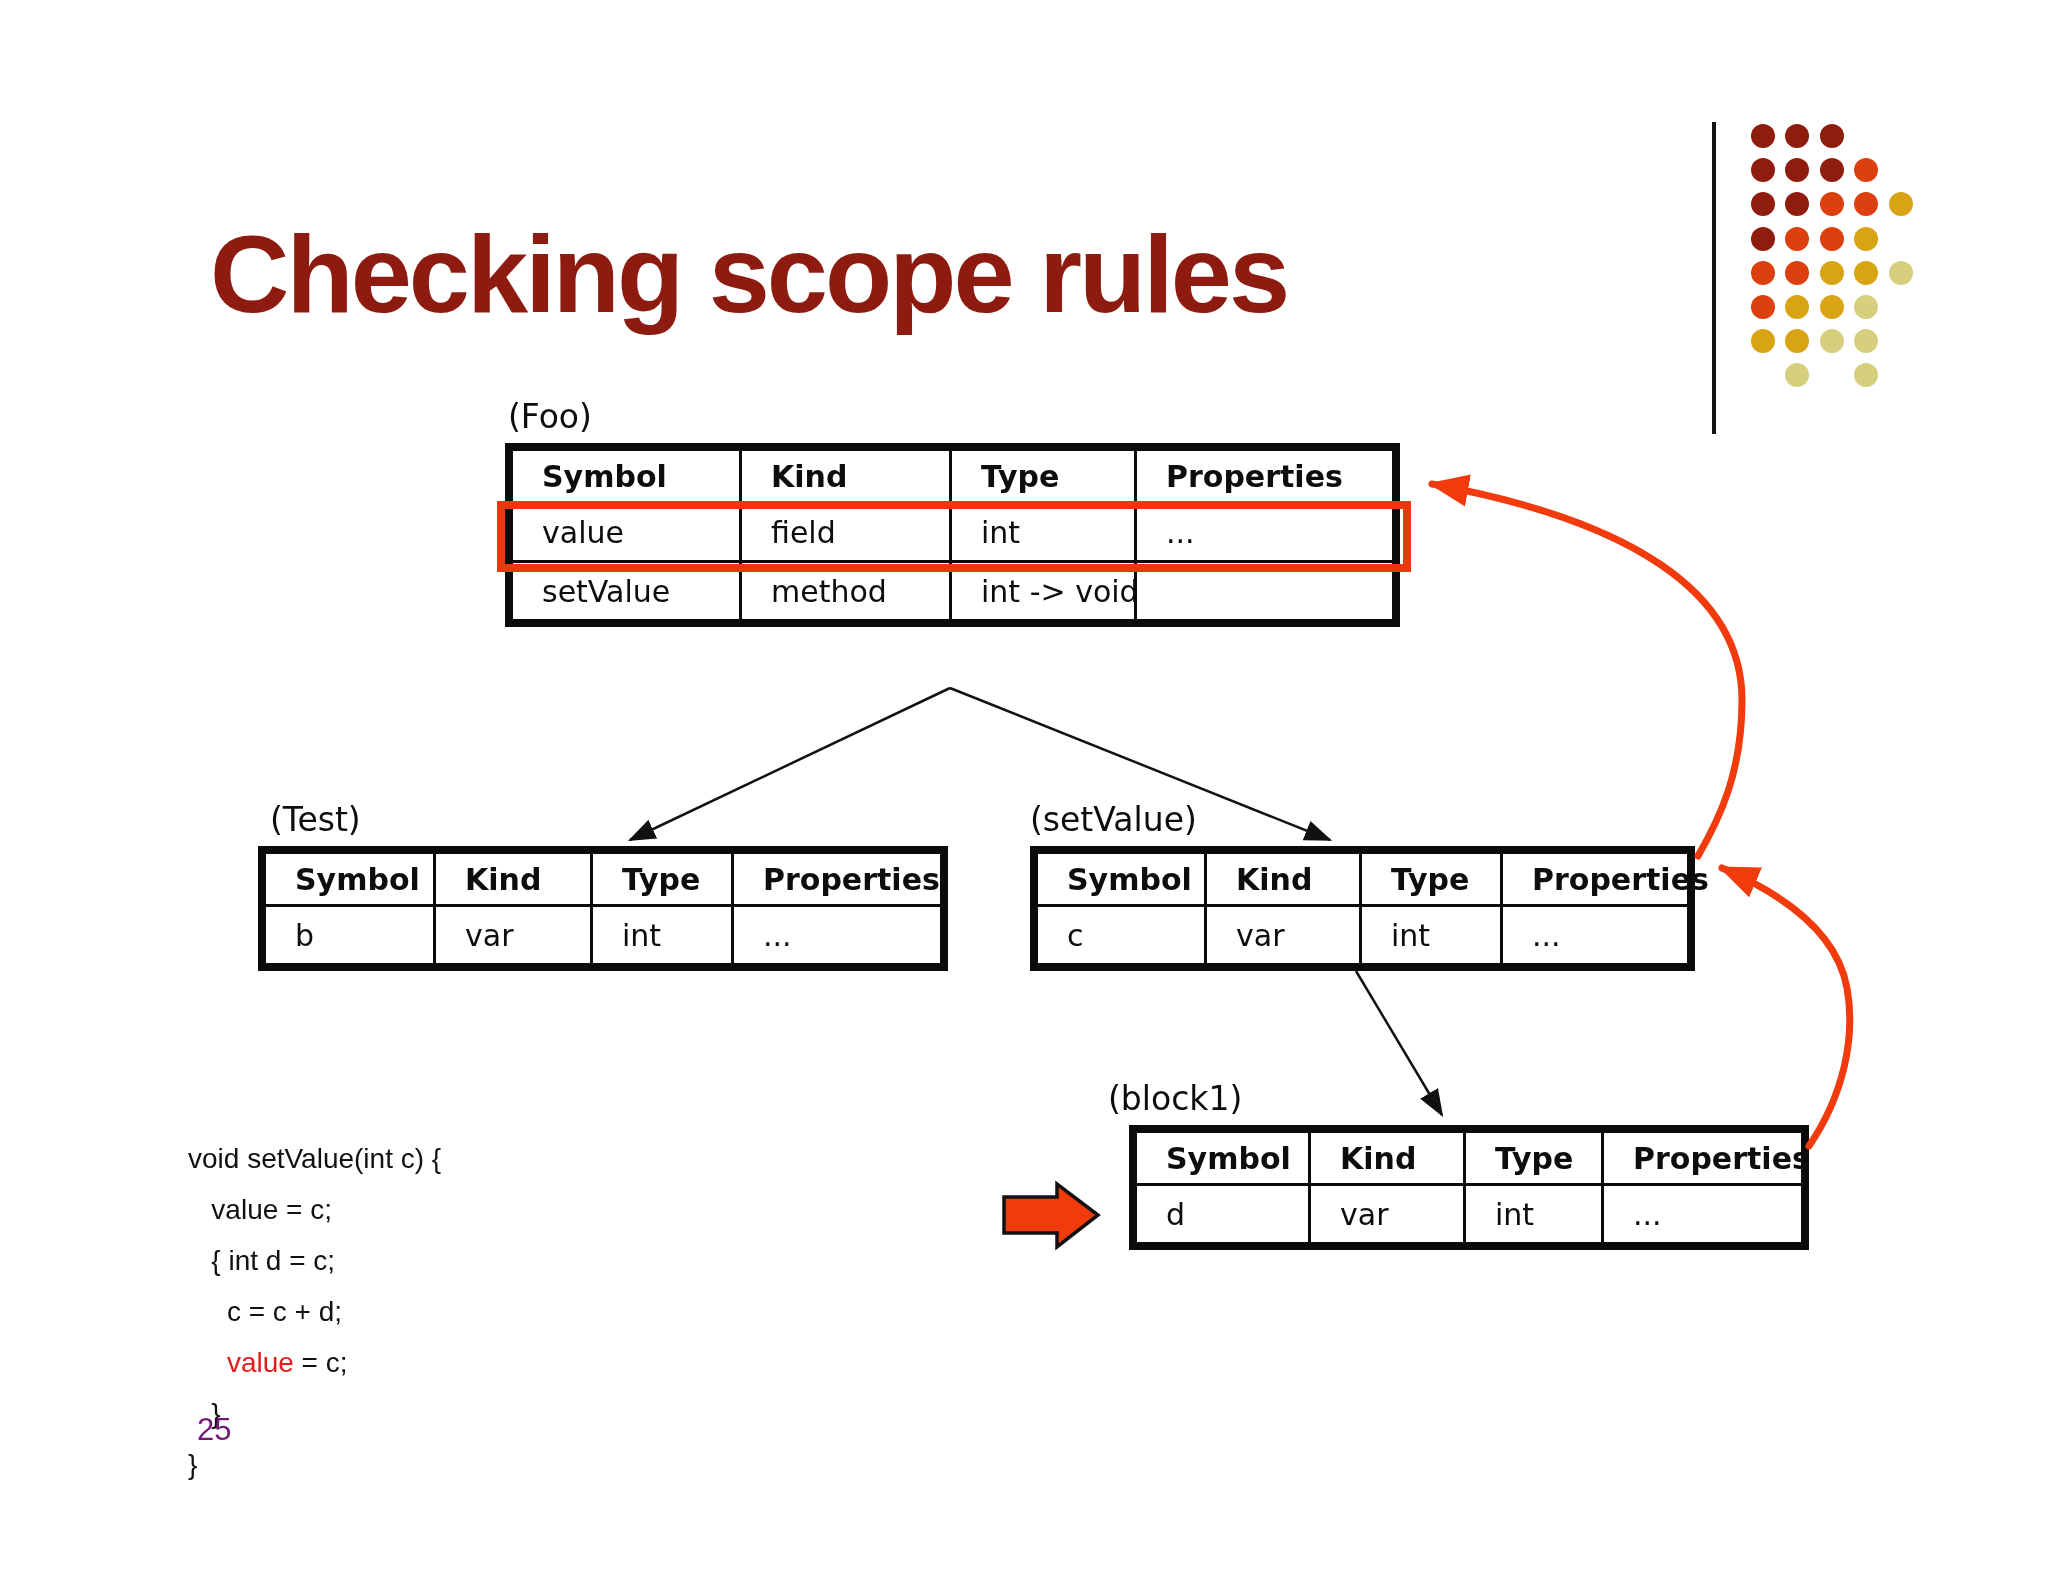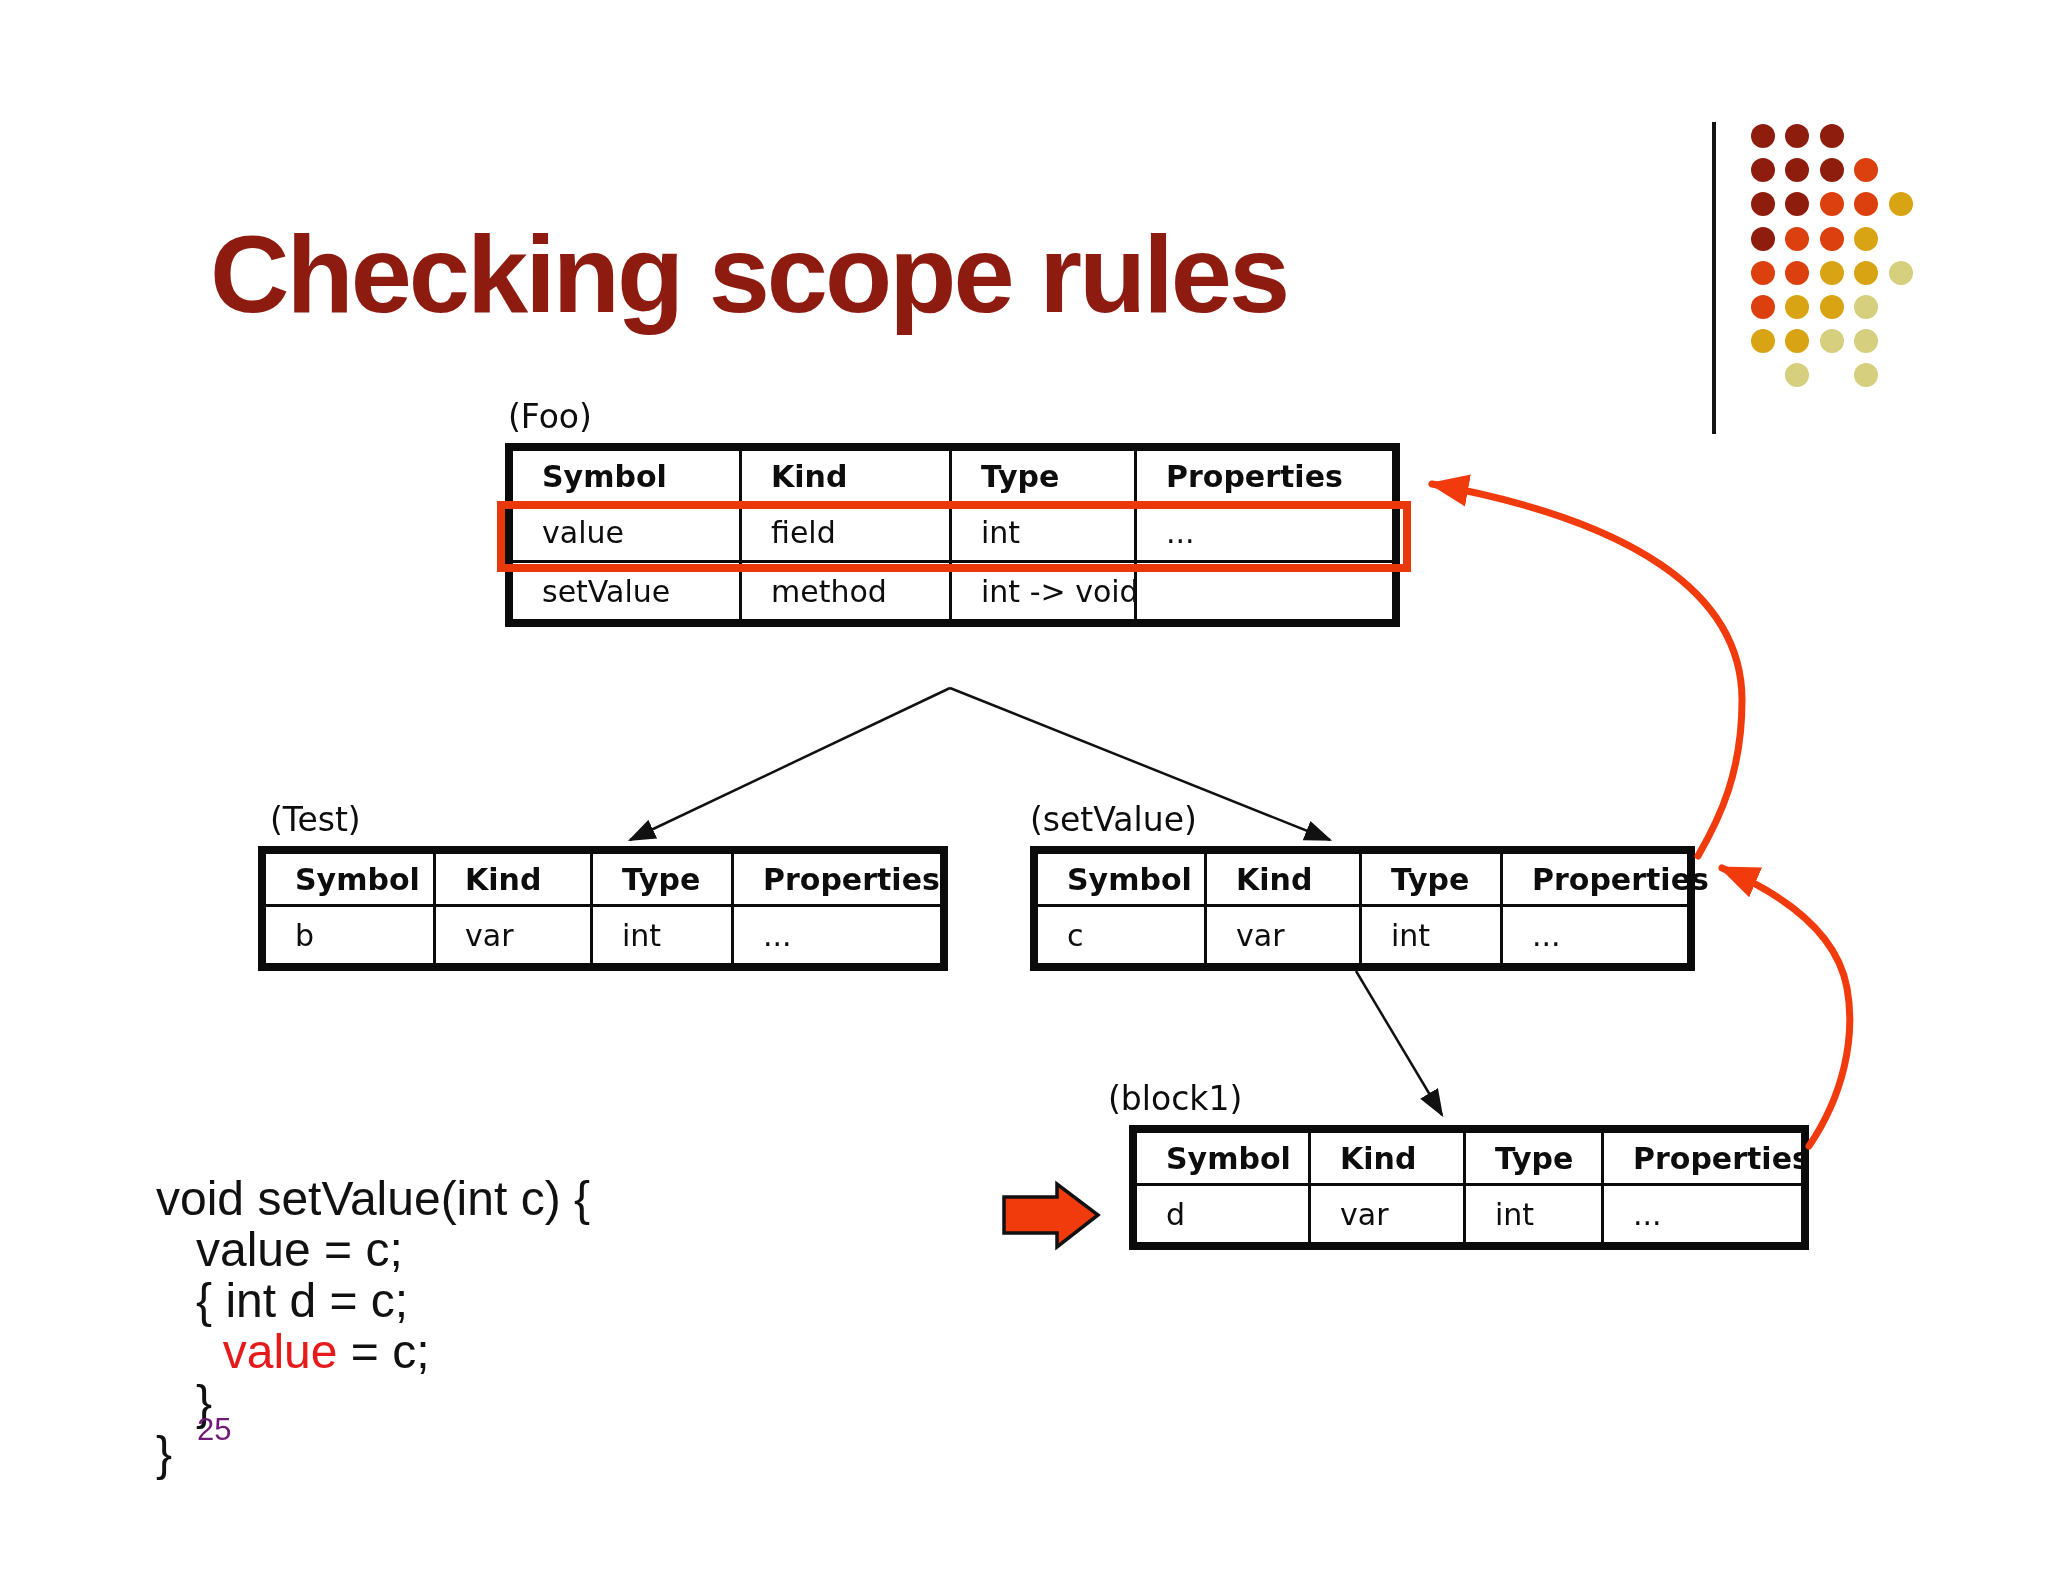--- a/index.html
+++ b/index.html
@@ -42,22 +42,22 @@
   
   .row-highlight { position:absolute; left:497px; top:501px; width:914px; height:71px;
                    border:8px solid #ea380d; background:transparent; }
 
   
   svg.overlay { position:absolute; left:0; top:0; width:2048px; height:1582px; pointer-events:none; }
 
   .lookup { position:absolute; left:838px; top:1126px; font-family:"Liberation Sans",sans-serif;
             font-size:47px; white-space:nowrap; }
 
-  .code { position:absolute; left:156px; top:1133px; font-family:"Liberation Sans",sans-serif;
-          font-size:48px; line-height:51px; color:#111; white-space:pre;margin-top:40px; }
+  .code { position:absolute; left:188px; top:1133px; font-family:"Liberation Sans",sans-serif;
+          font-size:28px; line-height:51px; color:#111; white-space:pre; }
   .page-num { position:absolute; left:197px; top:1412px; font-family:"Liberation Sans",sans-serif;
               font-size:31px; color:#701a75; }
 </style>
 </head>
 <body>
 
 <div class="slide">
 
   <div class="title" style="color: rgb(142, 27, 16);">Checking scope rules</div>
 
@@ -221,17 +221,17 @@
     <path d="M950,688 L1330,840" stroke="#111" stroke-width="2.5" fill="none" marker-end="url(#blackArrow)"></path>
     <path d="M1356,971 L1442,1115" stroke="#111" stroke-width="2.5" fill="none" marker-end="url(#blackArrow)"></path>
 
     <path d="M1698,856 C1720,818 1742,772 1742,700 C1742,592 1630,520 1432,484" stroke-width="7" fill="none" stroke-linecap="round" marker-end="url(#redArrow)" style="stroke: rgb(242, 59, 12);"></path>
     <path d="M1809,1146 C1843,1096 1856,1038 1847,988 C1838,938 1792,898 1722,868" stroke-width="7" fill="none" stroke-linecap="round" marker-end="url(#redArrow)" style="stroke: rgb(242, 59, 12);"></path>
 
     <polygon points="1004,1197 1057,1197 1057,1184 1098,1215 1057,1247 1057,1233 1004,1233" stroke="#111" stroke-width="3.5" style="fill: rgb(242, 59, 12);"></polygon>
   </svg>
 
 
-  <div class="code"><div><span>void setValue(int c) {</span></div><div><span>   value = c;</span></div><div><span>   { int d = c;</span></div><div><span>     </span><span style="color: rgb(230, 26, 26);">value</span><span> = c;</span></div><div><span>   }</span></div><div><span>}</span></div></div>
+  <div class="code"><div><span>void setValue(int c) {</span></div><div><span>   value = c;</span></div><div><span>   { int d = c;</span></div><div><span>     c = c + d;</span></div><div><span>     </span><span style="color: rgb(230, 26, 26);">value</span><span> = c;</span></div><div><span>   }</span></div><div><span>}</span></div></div>
 
   <div class="page-num">25</div>
 
 </div>
 
 </body></html>

